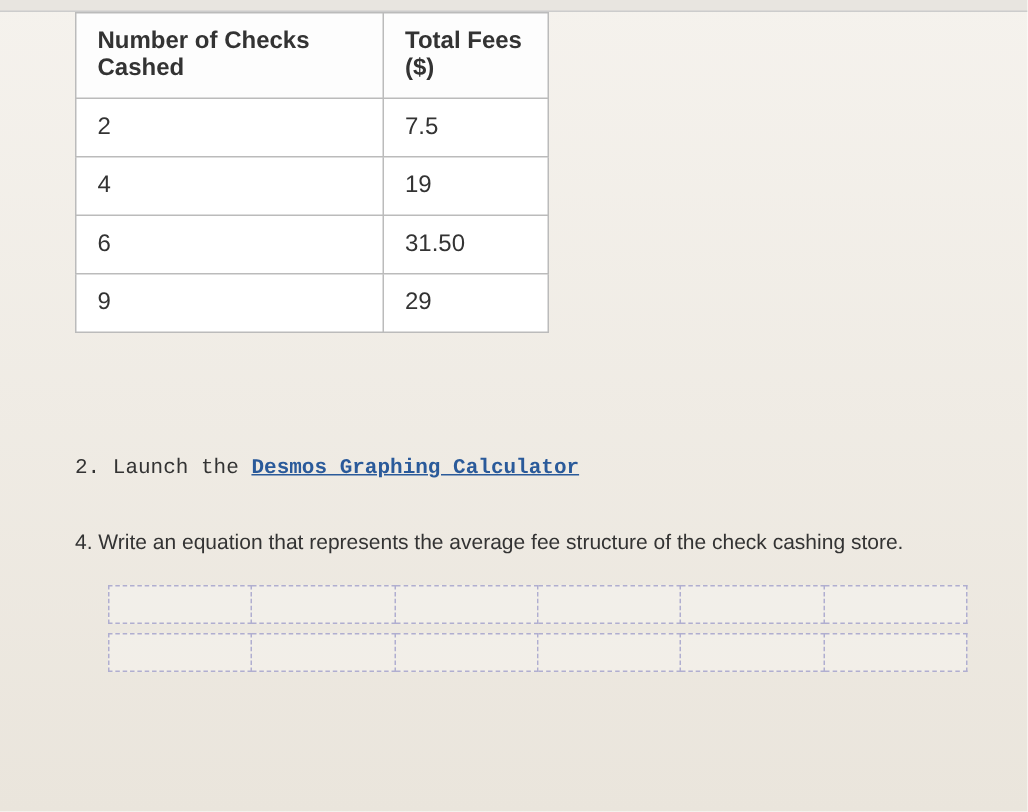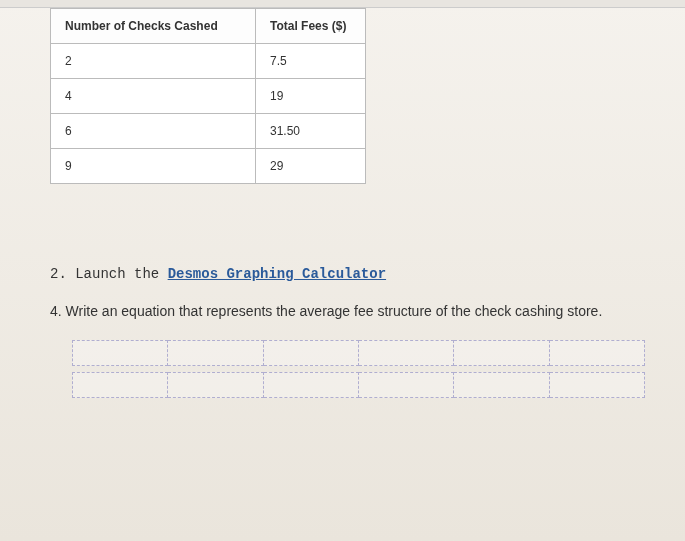--- a/index.html
+++ b/index.html
@@ -28,21 +28,21 @@
     .data-table {
       border-collapse: collapse;
       background: #fff;
       margin-top: 0;
       border: 1px solid #bbb;
     }
     .data-table th, .data-table td {
       border: 1px solid #bbb;
       padding: 10px 14px;
       text-align: left;
-      font-size: 12px;
+      font-size: 16px;
       color: #333;
       font-weight: normal;
     }
     .data-table th {
       font-weight: bold;
       background: #fdfdfd;
     }
     .data-table th:first-child, .data-table td:first-child {
       width: 205px;
     }
@@ -50,21 +50,21 @@
       width: 110px;
     }
     .step {
       margin-top: 30px;
       font-size: 14px;
       color: #333;
       line-height: 1.5;
     }
     .step-2 { margin-top: 80px; font-family: Liberation Mono, monospace; }
     .step-3 { margin-top: 22px; }
-    .step-4 { margin-top: 16px; }
+    .step-4 { margin-top: 28px; }
     .link {
       color: #2a5a9a;
       font-weight: bold;
       text-decoration: underline;
       cursor: pointer;
     }
     .formula {
       font-family: "Times New Roman", serif;
       font-style: italic;
       font-size: 16px;

